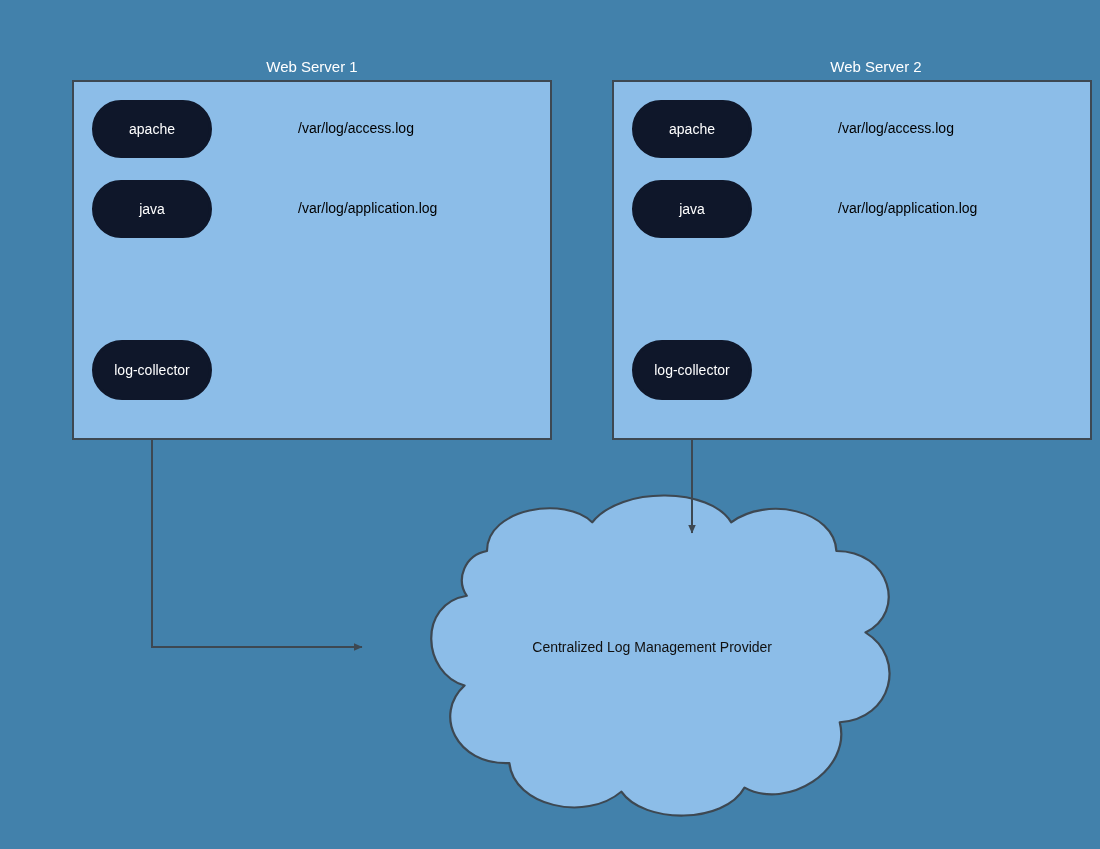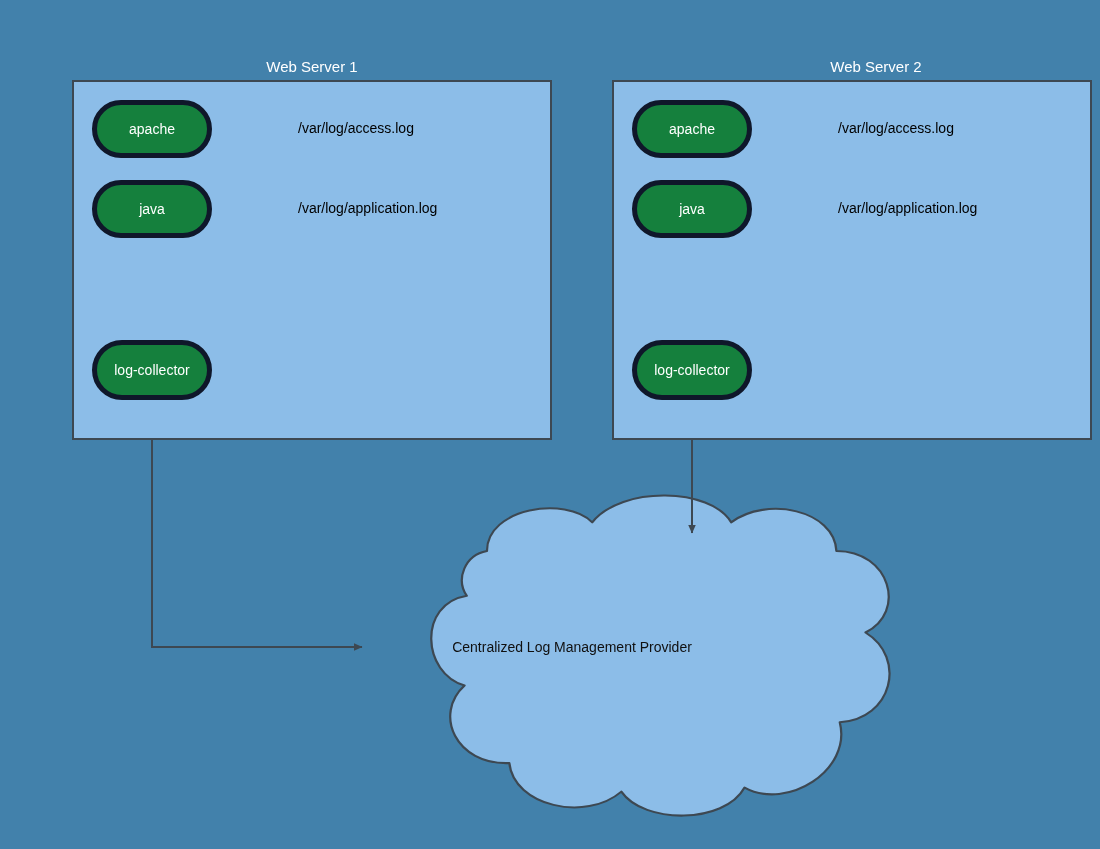--- a/index.html
+++ b/index.html
@@ -36,22 +36,22 @@
     white-space: nowrap;
   }
   .server-panel {
     position: absolute;
     background: #8cbde8;
     border: 2px solid #3d4852;
     box-sizing: border-box;
   }
   .node {
     position: absolute;
-    background: #15803d;
-    border: 5px solid #0f172a;
+    background: #0f172a;
+    border: 3px solid #0f172a;
     border-radius: 30px;
     box-sizing: border-box;
     color: #ffffff;
     font-size: 14px;
     display: flex;
     align-items: center;
     justify-content: center;
     white-space: nowrap;
   }
   .log-label {
@@ -59,21 +59,21 @@
     color: #000000;
     font-size: 14px;
     line-height: 16px;
     white-space: nowrap;
   }
   .cloud-label {
     position: absolute;
     color: #101010;
     font-size: 14px;
     line-height: 16px;
-    text-align: center;
+    text-align: right;
     white-space: nowrap;
   }
 </style>
 </head>
 <body>
 
 <div id="canvas">
 
   <svg id="wires" viewBox="0 0 1100 849" xmlns="http://www.w3.org/2000/svg">
     <defs>

